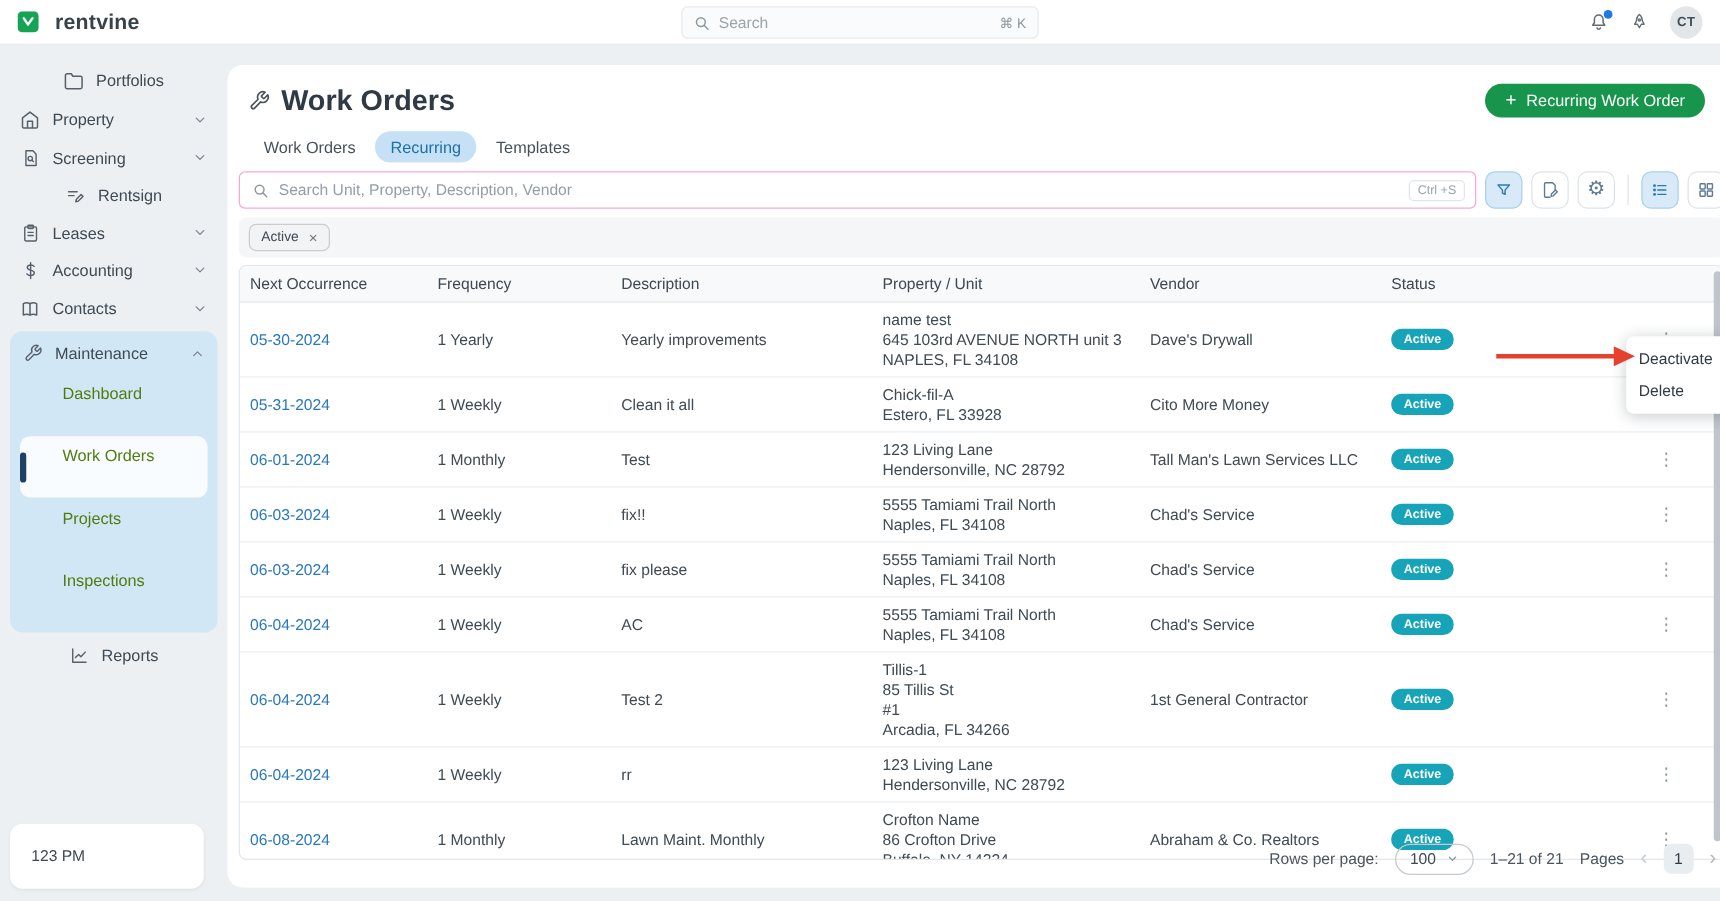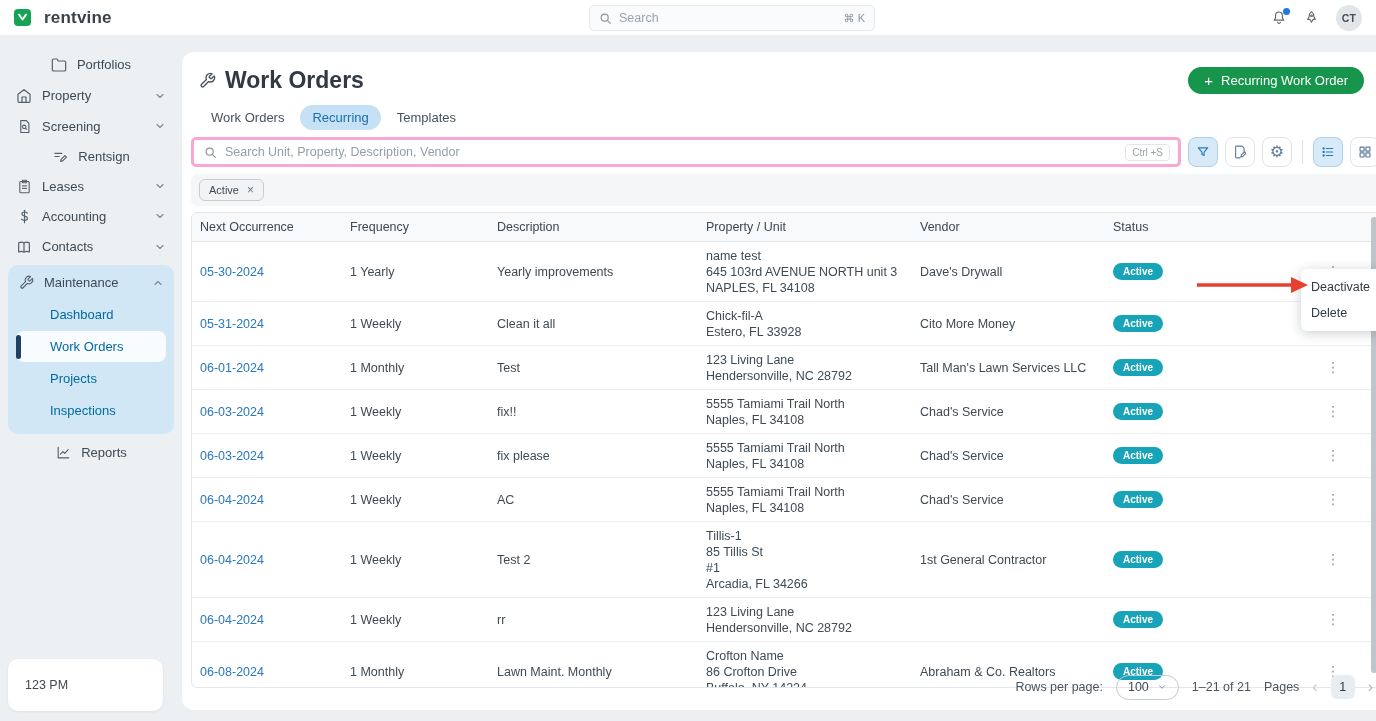--- a/index.html
+++ b/index.html
@@ -4,59 +4,59 @@
 <style>
   * { margin:0; padding:0; box-sizing:border-box; }
   html,body { width:1376px; height:721px; overflow:hidden; }
   body { background:#ecf0f3; font-family:"Liberation Sans", sans-serif; color:#3e4a54; position:relative; }
   svg { display:block; }
 
   
   .topbar { height:36px; background:#fff; border-bottom:1px solid #eceff1; display:flex; align-items:center; padding:0 14px; position:relative; z-index:5; }
   .logo { display:flex; align-items:center; gap:13px; }
   .logo-text { font-size:17px; font-weight:700; color:#38424b; letter-spacing:.2px; }
-  .topbar-search { position:absolute; left:545px; top:5px; width:286px; height:26px; background:#fafbfc; border:1px solid #e7eaec; border-radius:5px; display:flex; align-items:center; gap:7px; padding:0 9px;margin-left:44px; }
+  .topbar-search { position:absolute; left:545px; top:5px; width:286px; height:26px; background:#fafbfc; border:1px solid #e7eaec; border-radius:5px; display:flex; align-items:center; gap:7px; padding:0 9px; }
   .topbar-search input { border:none; outline:none; background:transparent; flex:1; font-size:12.5px; color:#4a5560; font-family:inherit; }
   .topbar-search input::placeholder { color:#9aa4ab; }
   .kbd-hint { font-size:11px; color:#8d979f; white-space:nowrap; }
   .topbar-right { margin-left:auto; display:flex; align-items:center; gap:17px; }
   .bell-wrap { position:relative; }
   .notif-dot { position:absolute; top:-2px; right:-3px; width:7px; height:7px; border-radius:50%; background:#1e7ae0; }
   .avatar { width:26px; height:26px; border-radius:50%; background:#e3e6e8; display:flex; align-items:center; justify-content:center; font-size:10.5px; font-weight:700; color:#41505c; letter-spacing:.3px; }
 
   
   .layout { display:flex; height:685px; }
 
   
   .sidebar { width:182px; flex:0 0 182px; position:relative; padding-top:13px; }
   .side-item { display:flex; align-items:center; gap:10px; padding:7.5px 16px; font-size:13px; color:#3e4a54; cursor:pointer;justify-content:center; }
   .side-item .chev { margin-left:auto; color:#7d8890; }
   .side-ico { color:#55606a; width:16px; display:flex; justify-content:center; }
   .maint-group { background:#d2e7f6; border-radius:10px; margin:3px 8px 3px 8px; padding:2px 0 7px 0; }
   .maint-group .side-item { padding:8px 10px; }
-  .child-item { display:block; margin:1px 8px; padding:8px 0 8px 34px; font-size:13px; color:#0369a1; border-radius:8px; cursor:pointer; position:relative; }
+  .child-item { display:block; margin:1px 8px; padding:8px 0 26px 34px; font-size:13px; color:#4d7c0f; border-radius:8px; cursor:pointer; position:relative; }
   .child-item.selected { background:#f9fcfe; }
   .child-item.selected::before { content:""; position:absolute; left:0; top:50%; transform:translateY(-50%); width:5px; height:24px; border-radius:4px; background:var(--selected-nav-bar,#1d4063); }
   .sidebar-footer { position:absolute; left:8px; bottom:10px; width:155px; height:52px; background:#fff; border-radius:10px; box-shadow:0 1px 3px rgba(40,50,60,.08); display:flex; align-items:center; padding-left:17px; font-size:12.5px; color:#3e4a54; }
 
   
   .main { flex:1; padding:16px 8px 11px 0; }
   .card { background:#fff; border-radius:12px; height:658px; padding:0 9px; position:relative; }
   .card-header { display:flex; align-items:center; padding:13px 8px 0 8px; height:44px; }
   .page-title-wrap { display:flex; align-items:center; gap:9px; }
   .page-title { font-size:23px; font-weight:700; color:#2f3a44; }
   .btn-primary { margin-left:auto; display:flex; align-items:center; gap:8px; background:var(--accent-green,#17954d); color:#fff; border:none; height:27px; padding:0 16px; border-radius:16px; font-size:13px; font-family:inherit; cursor:pointer; margin-right:8px; }
   .btn-primary .plus { font-size:15px; font-weight:400; line-height:1; }
 
   .tabs { display:flex; align-items:center; gap:4px; padding:8px 4px 0 8px; height:34px; }
   .tab { font-size:13px; color:#46525c; padding:5px 12px; border-radius:15px; cursor:pointer; }
   .tab.active { background:var(--tab-active-bg,#c6e1f5); color:#1d6fa8; }
 
   .search-row { display:flex; align-items:center; gap:7px; margin-top:7px; padding:0 0; }
-  .filter-search { width:990px; height:30px; border:3px solid #f9a8d4; border-radius:5px; background:#fff; display:flex; align-items:center; gap:8px; padding:0 8px 0 10px; }
+  .filter-search { width:990px; height:30px; border:1px solid #f9a8d4; border-radius:5px; background:#fff; display:flex; align-items:center; gap:8px; padding:0 8px 0 10px; }
   .filter-search input { border:none; outline:none; flex:1; font-size:12.5px; color:#4a5560; font-family:inherit; background:transparent; }
   .filter-search input::placeholder { color:#949ea6; }
   .ctrl-badge { border:1px solid #e3e6e9; border-radius:4px; font-size:10px; color:#9aa4ab; padding:2px 6px; white-space:nowrap; }
   .icon-btn { width:30px; height:30px; border:1px solid #dfe3e7; border-radius:8px; background:#fff; display:flex; align-items:center; justify-content:center; color:#5d7b95; cursor:pointer; flex:0 0 auto; }
   .icon-btn.active { background:#d8eaf8; border-color:#a9cfee; color:#2b7abc; }
   .v-divider { width:1px; height:24px; background:#dfe3e7; margin:0 3px; }
   .gear-glyph { font-size:16px; line-height:1; }
 
   .chips-row { margin-top:7px; background:#f5f6f8; border-radius:6px; padding:5px 8px; height:32px; display:flex; align-items:center; }
   .chip { display:inline-flex; align-items:center; gap:8px; border:1px solid #c8cdd2; background:#f1f3f4; border-radius:6px; padding:3px 9px; font-size:11px; color:#3e4a54; cursor:pointer; }

